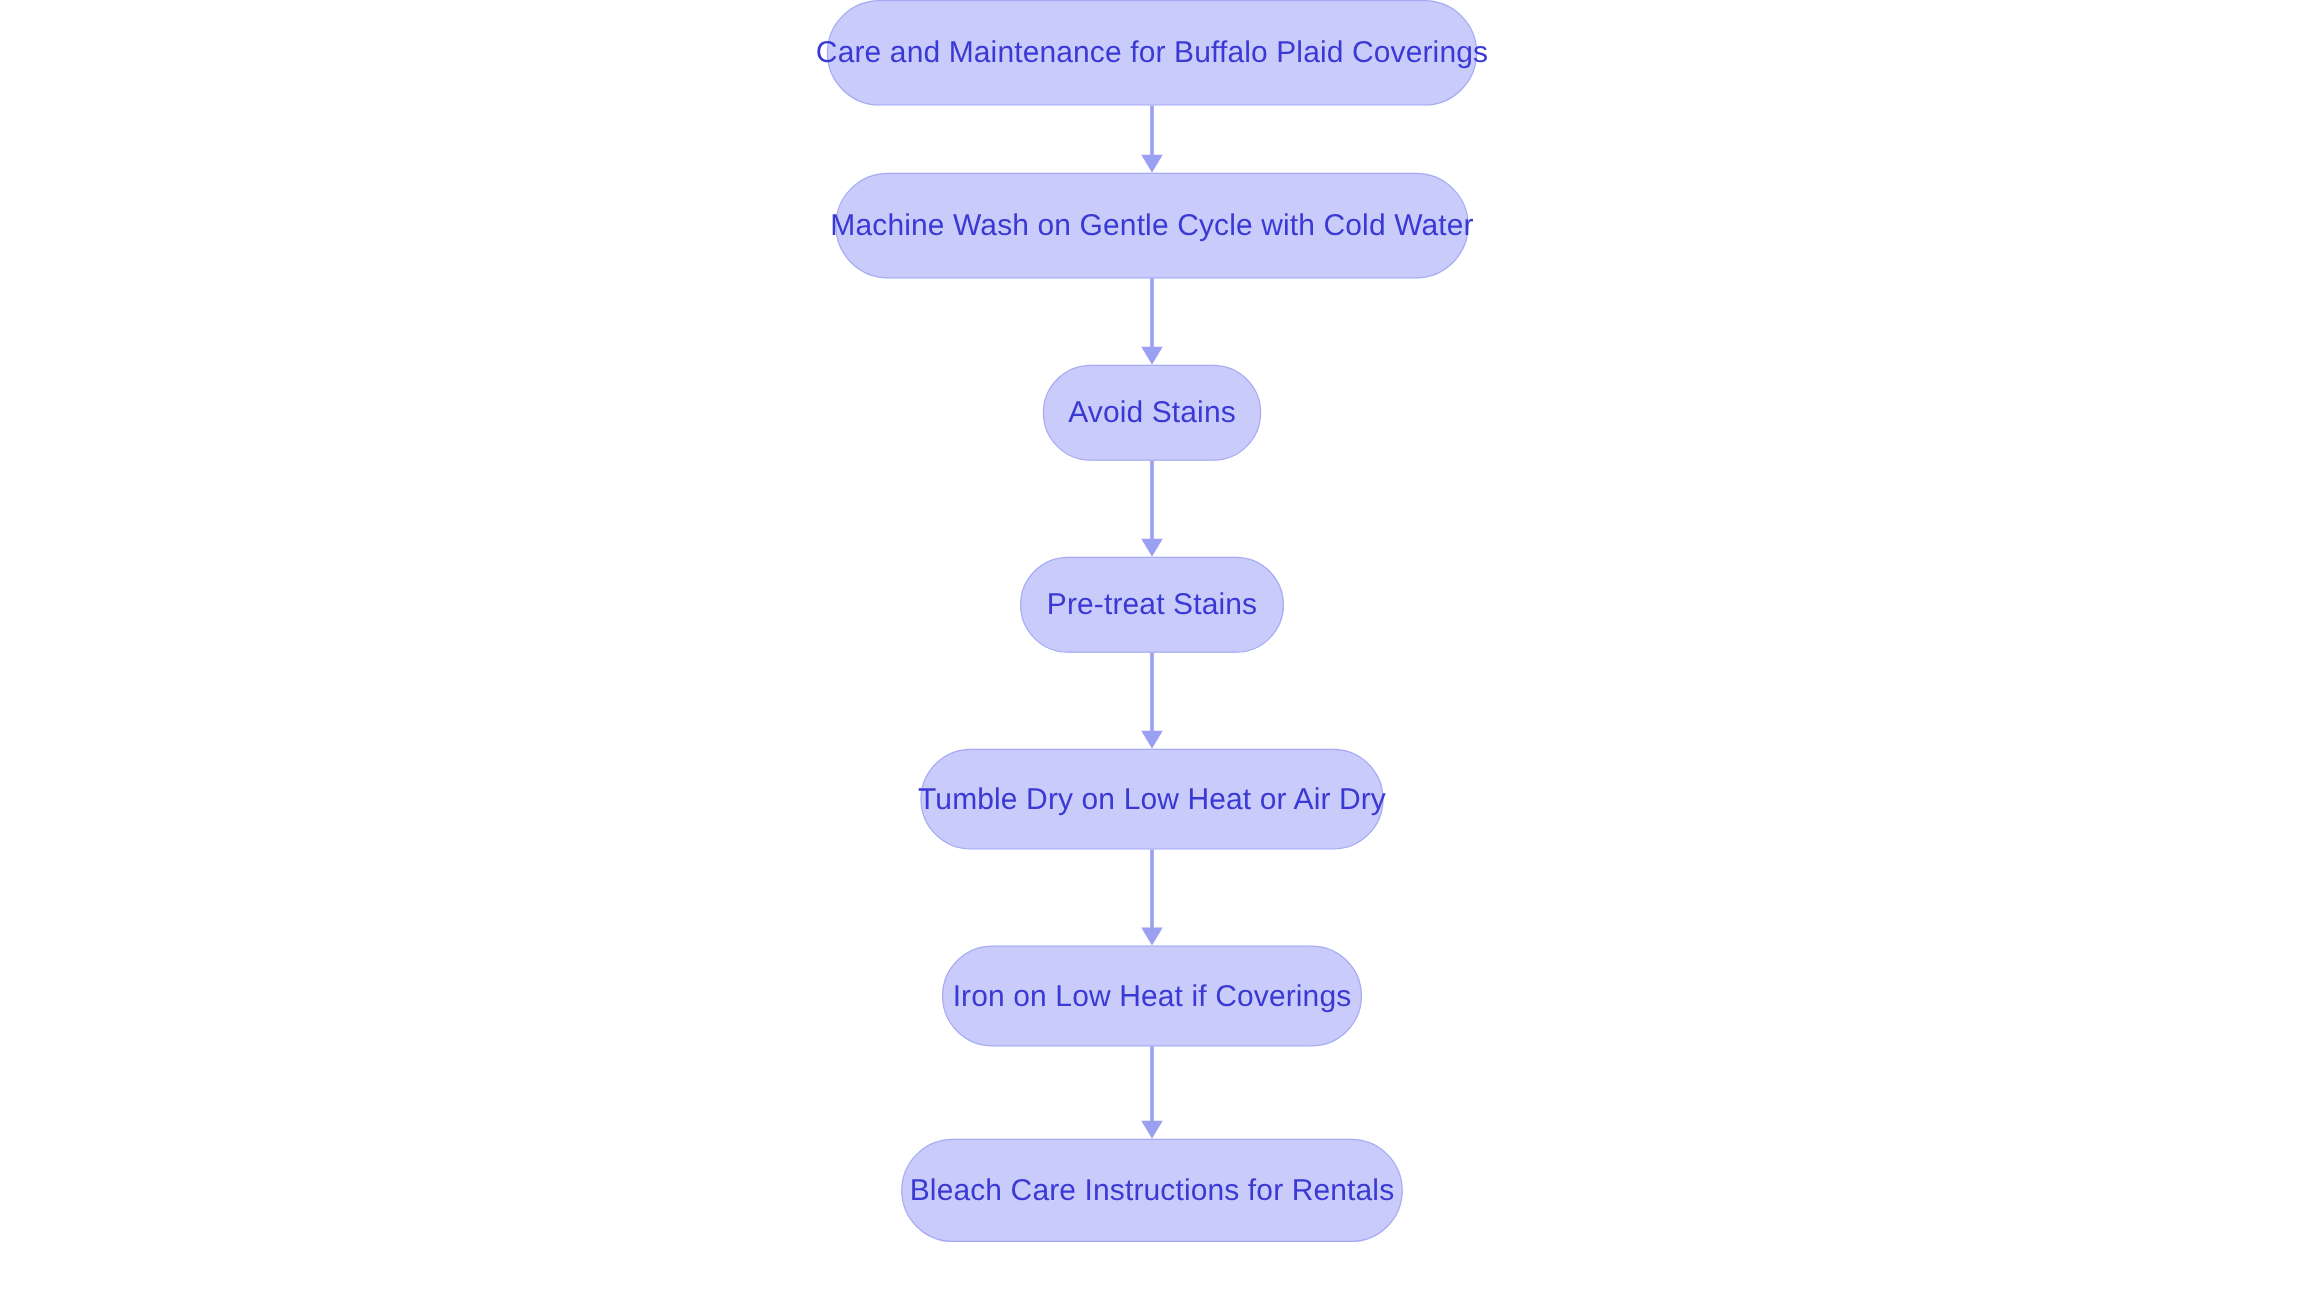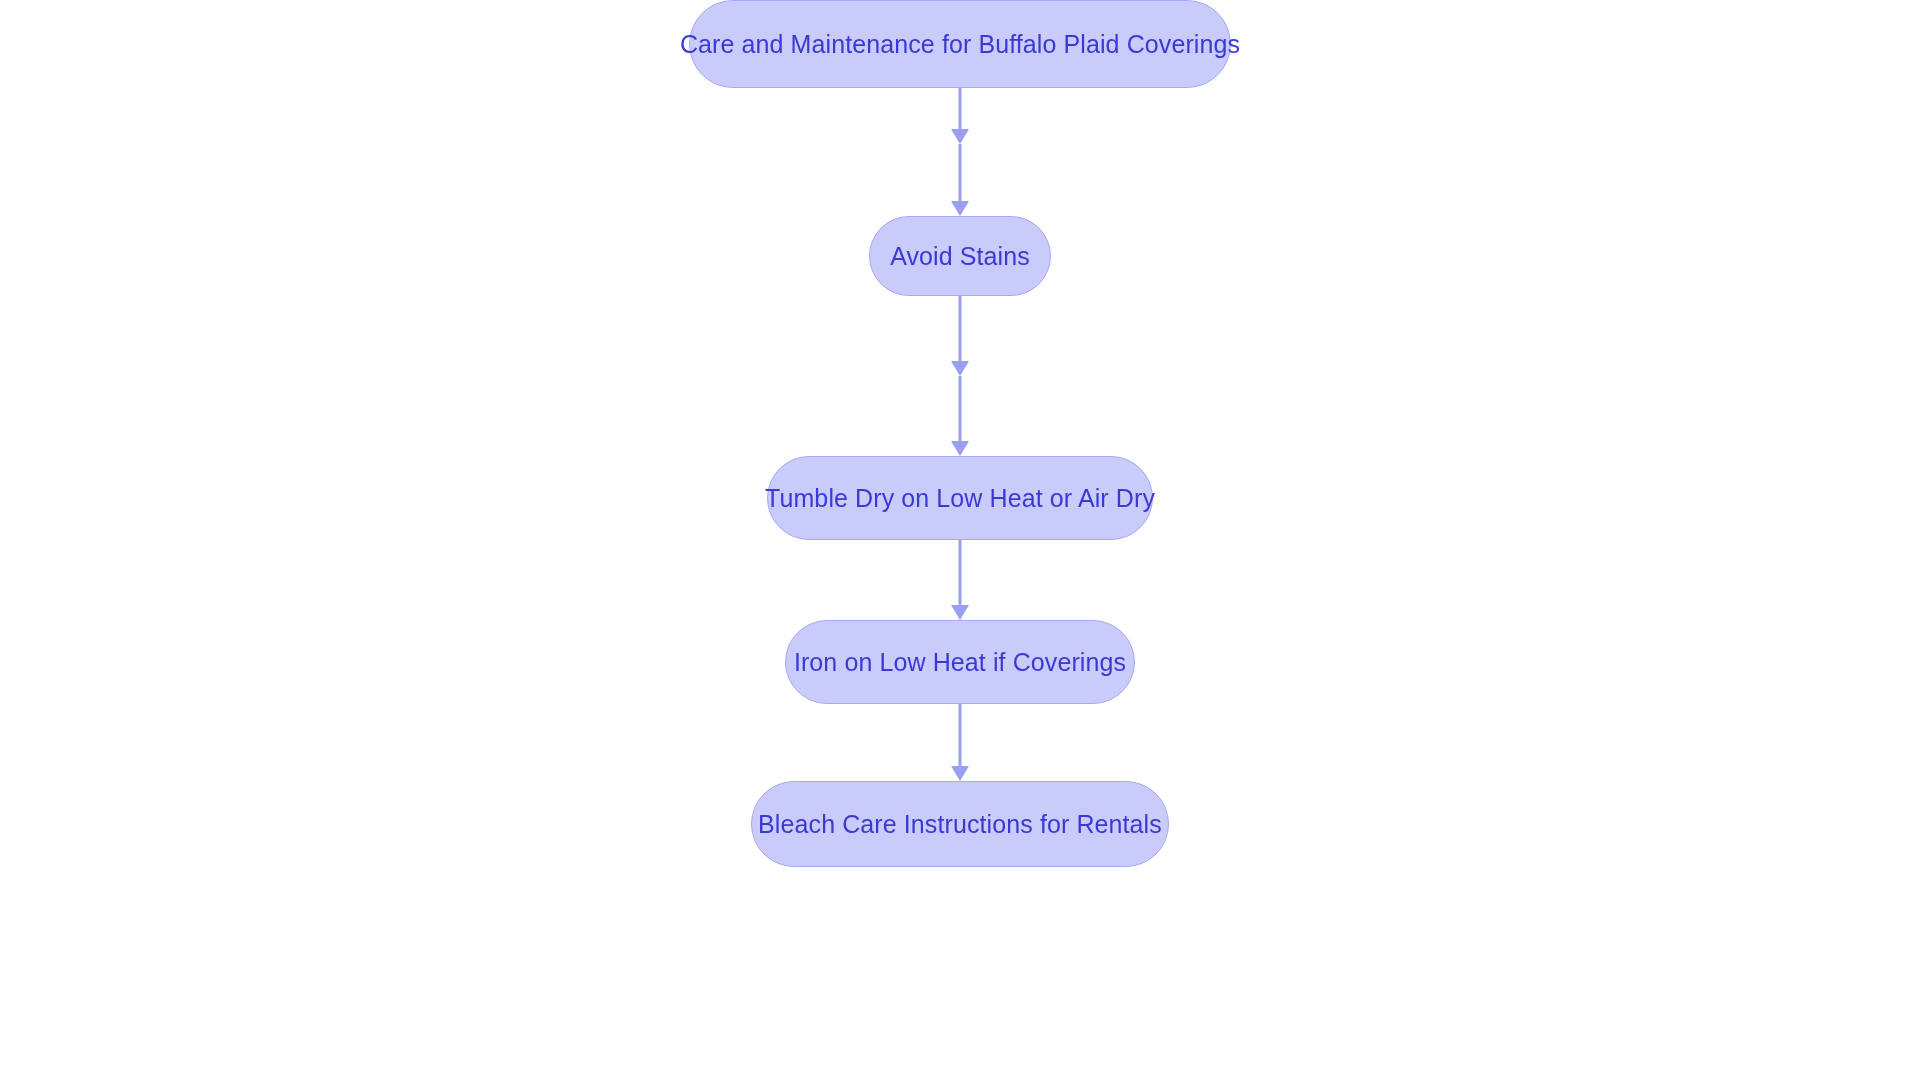--- a/index.html
+++ b/index.html
@@ -109,35 +109,41 @@
 
     <div class="node node-n0">
       <span class="node-label">Care and Maintenance for Buffalo Plaid Coverings</span>
     </div>
 
     <div class="connector connector-c0">
       <span class="stem"></span>
       <span class="head"></span>
     </div>
 
+    <div class="node node-n1">
+      <span class="node-label">Machine Wash on Gentle Cycle with Cold Water</span>
+    </div>
 
     <div class="connector connector-c1">
       <span class="stem"></span>
       <span class="head"></span>
     </div>
 
     <div class="node node-n2">
       <span class="node-label">Avoid Stains</span>
     </div>
 
     <div class="connector connector-c2">
       <span class="stem"></span>
       <span class="head"></span>
     </div>
 
+    <div class="node node-n3">
+      <span class="node-label">Pre-treat Stains</span>
+    </div>
 
     <div class="connector connector-c3">
       <span class="stem"></span>
       <span class="head"></span>
     </div>
 
     <div class="node node-n4">
       <span class="node-label">Tumble Dry on Low Heat or Air Dry</span>
     </div>
 

